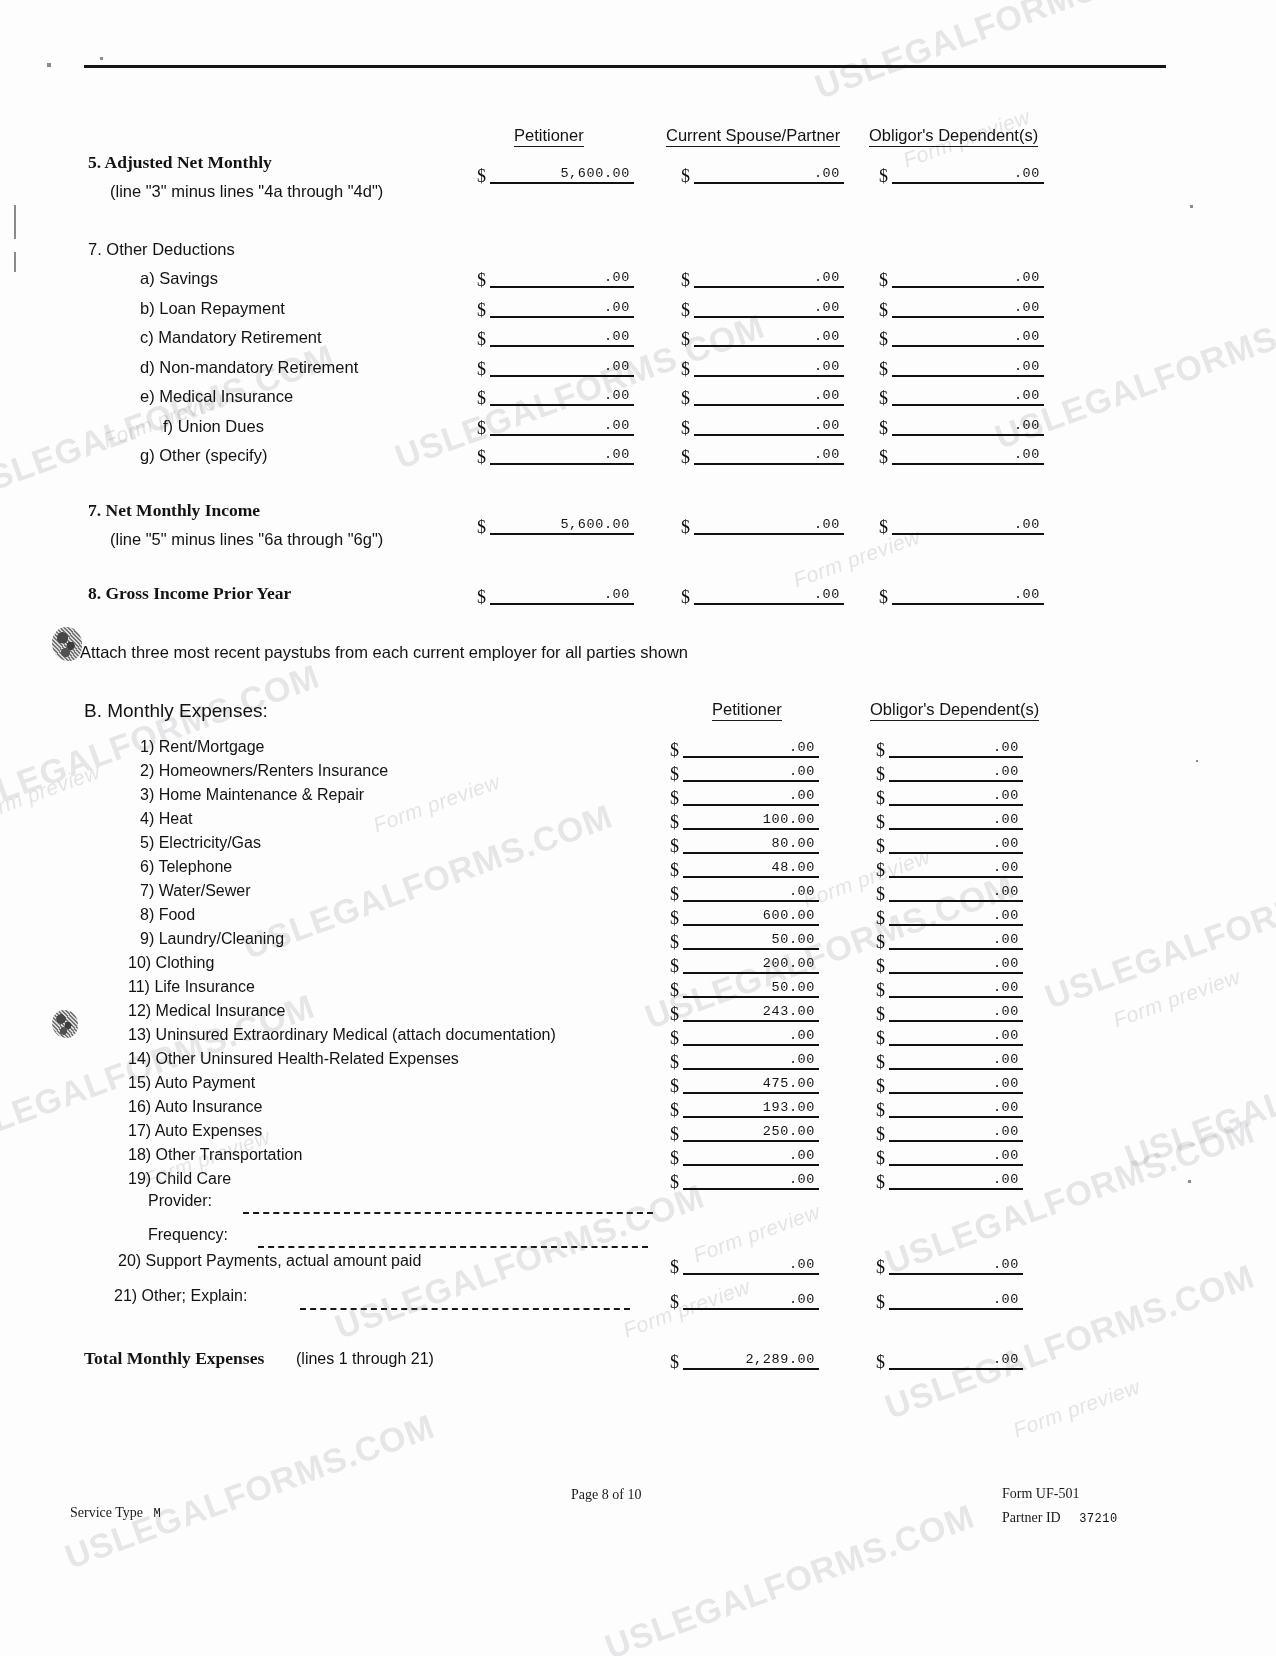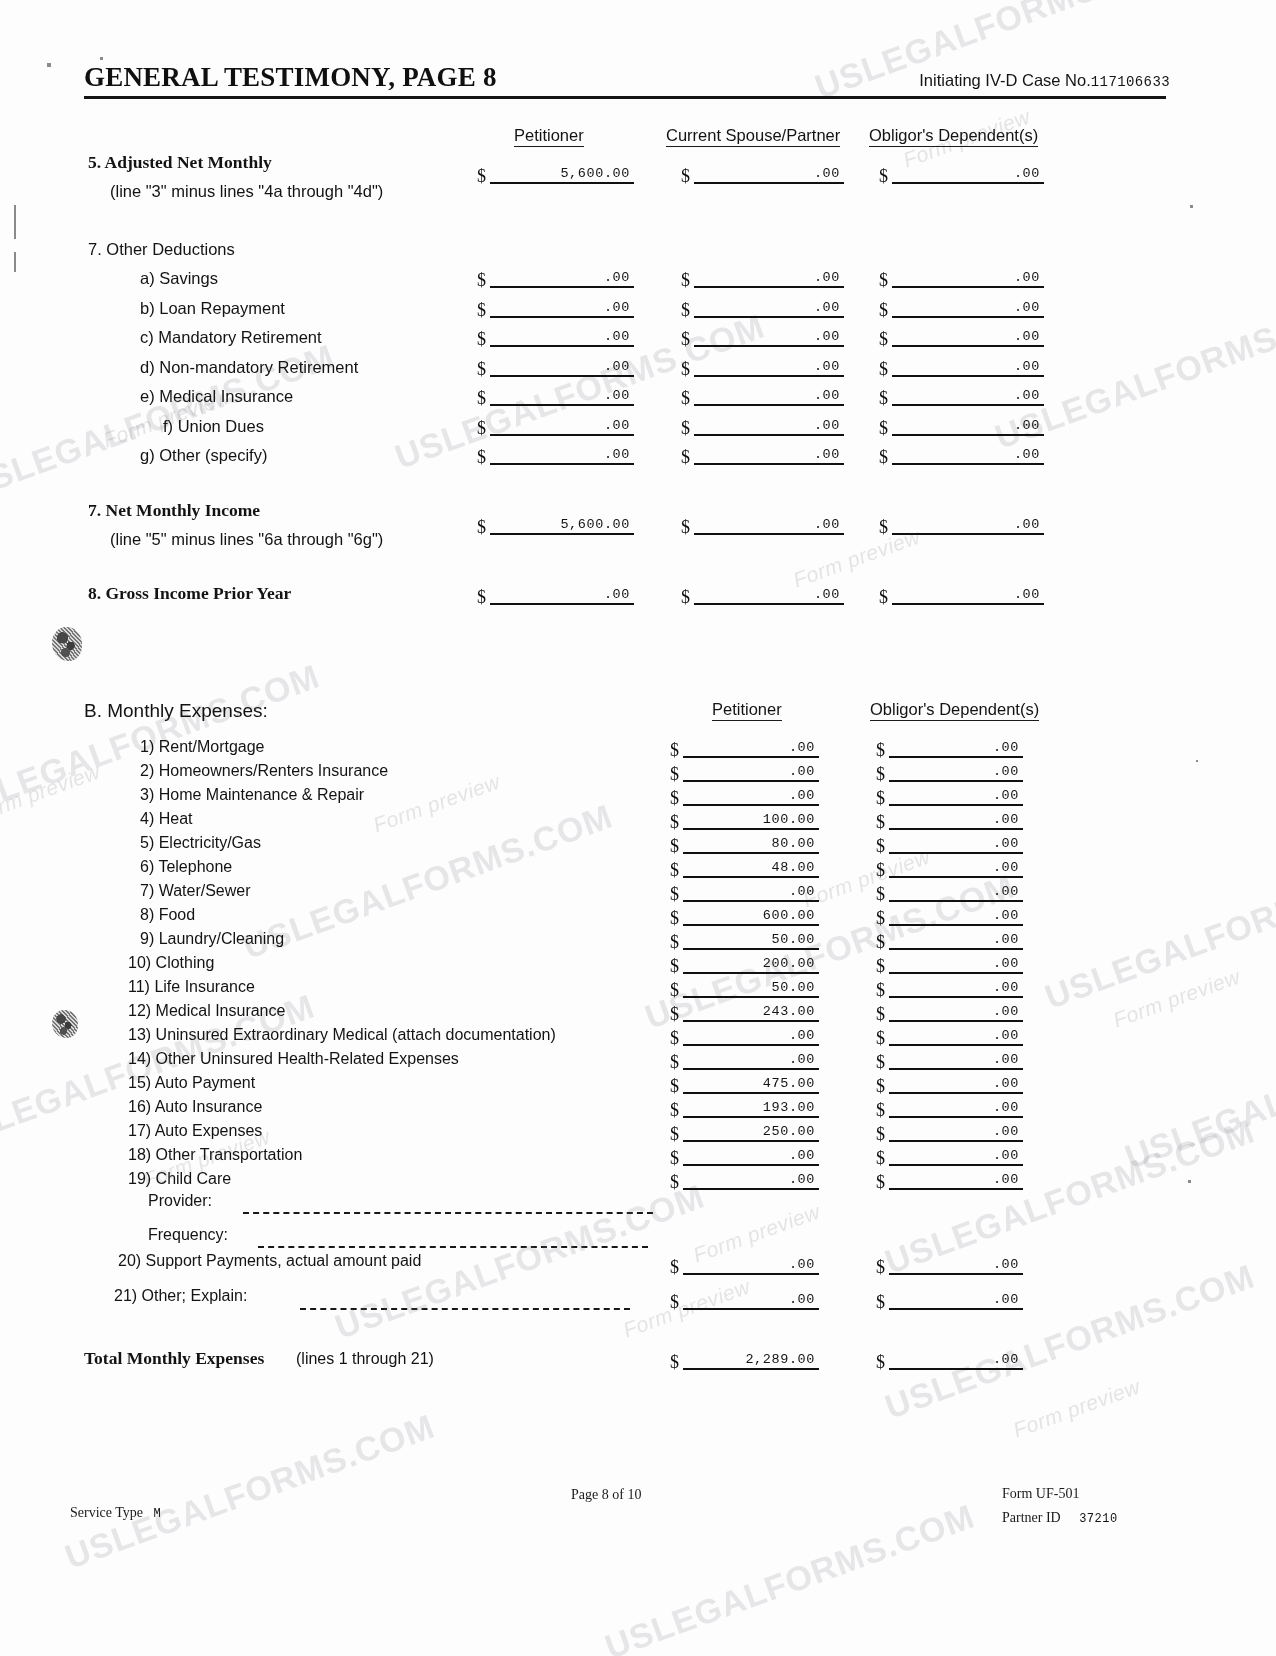--- a/index.html
+++ b/index.html
@@ -237,26 +237,20 @@
 
   <div class="edge-dot" style="left:47px; top:63px; width:4px; height:4px;"></div>
   <div class="edge-dot" style="left:100px; top:57px; width:3px; height:3px;"></div>
   <div class="edge-dot" style="left:14px; top:205px; width:2px; height:34px;"></div>
   <div class="edge-dot" style="left:14px; top:252px; width:2px; height:20px;"></div>
   <div class="edge-dot" style="left:1190px; top:205px; width:3px; height:3px;"></div>
   <div class="edge-dot" style="left:1196px; top:760px; width:2px; height:2px;"></div>
   <div class="edge-dot" style="left:1188px; top:1180px; width:3px; height:3px;"></div>
 
   <div class="hdr">
-    <div class="hdr-row">
-      <div class="doc-title">GENERAL TESTIMONY, PAGE 8</div>
-      <div class="case-line">
-        <span>Initiating IV-D Case No.</span><span class="case-no">117106633</span>
-      </div>
-    </div>
     <div class="hdr-rule"></div>
   </div>
 
   <div class="col-heads">
     <div class="chead" style="left:430px; top:0;">Petitioner</div>
     <div class="chead" style="left:582px; top:0;">Current Spouse/Partner</div>
     <div class="chead" style="left:785px; top:0;">Obligor's Dependent(s)</div>
   </div>
 
   <div class="sec" style="left:0; top:0; width:1276px; height:1px;">
@@ -400,20 +394,21 @@
   <div class="money w-spo" style="left:681px; top:583px; z-index:10;">
     <span class="dol">$</span>
     <span class="fld">.00</span>
   </div>
   <div class="money w-dep" style="left:879px; top:583px; z-index:10;">
     <span class="dol">$</span>
     <span class="fld">.00</span>
   </div>
 
   <div class="blob" style="left:52px; top:627px;"></div>
+  <div class="lbl" style="left:80px; top:643px; z-index:10;">Attach three most recent paystubs from each current employer for all parties shown</div>
 
   <div class="lbl" style="left:84px; top:700px; font-size:19px; z-index:10;">B.  Monthly Expenses:</div>
   <div class="chead" style="left:712px; top:700px; position:absolute; z-index:10;">Petitioner</div>
   <div class="chead" style="left:870px; top:700px; position:absolute; z-index:10;">Obligor's Dependent(s)</div>
 
   <div class="lbl sm" style="left:140px; top:738px; z-index:10;">1) Rent/Mortgage</div>
   <div class="money w-exp" style="left:670px; top:736px; z-index:10;">
     <span class="dol">$</span>
     <span class="fld">.00</span>
   </div>

